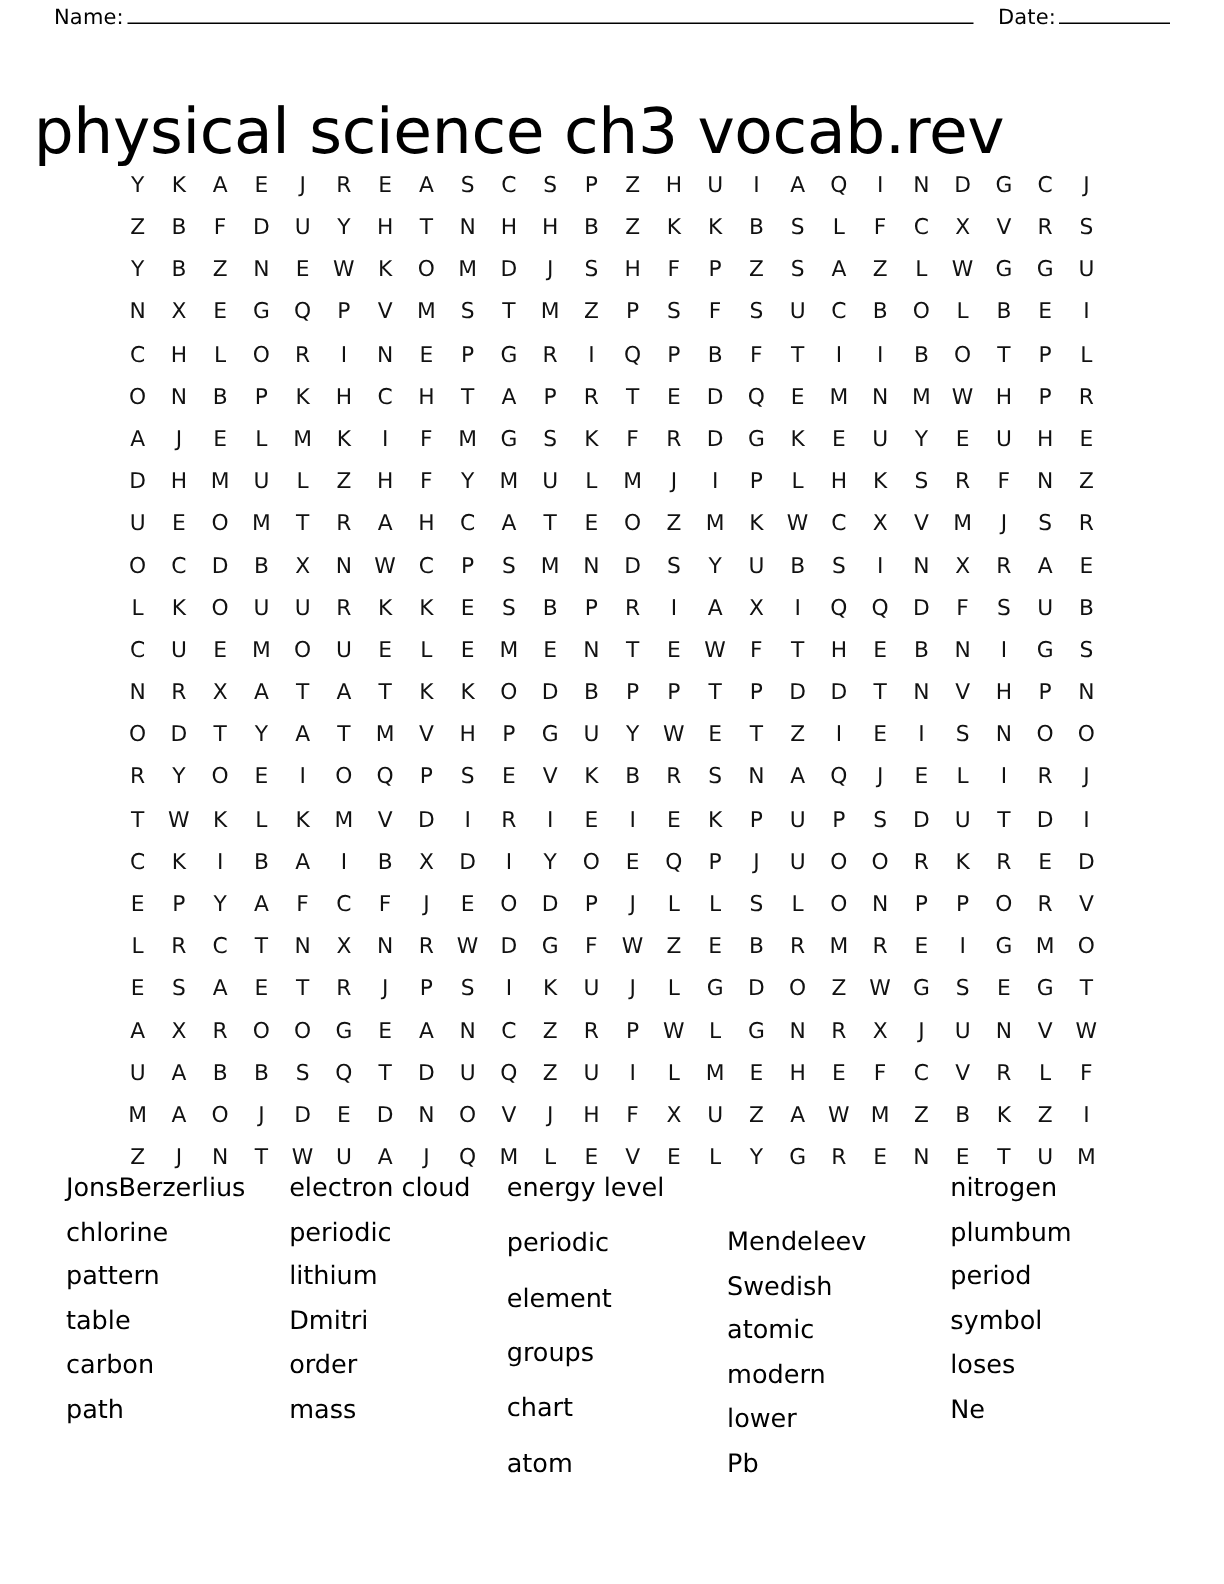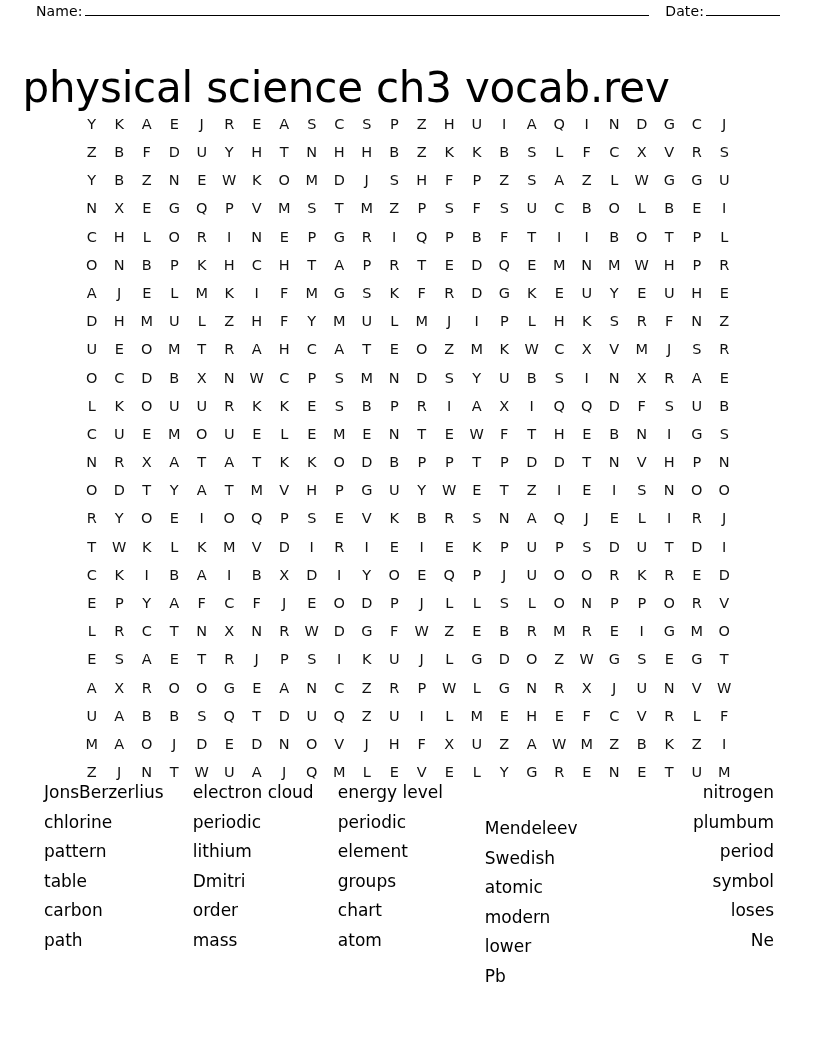--- a/index.html
+++ b/index.html
@@ -94,23 +94,23 @@
     width: 730px;
     display: flex;
     gap: 12px;
   }
   .wl-col {
     display: flex;
     flex-direction: column;
   }
   .wl-col-0 { width: 146px; }
   .wl-col-1 { width: 142px; }
-  .wl-col-2 { width: 144px; }
+  .wl-col-2 { width: 144px; justify-content: space-between; }
   .wl-col-3 { width: 146px; margin-top: 36px; }
-  .wl-col-4 { width: 150px; text-align: right; }
+  .wl-col-4 { width: 150px; }
   .wl-item {
     font-size: 17px;
     line-height: 29.6px;
     white-space: nowrap;
     font-family: "DejaVu Sans", sans-serif;
   }
 </style>
 </head>
 <body>
 

